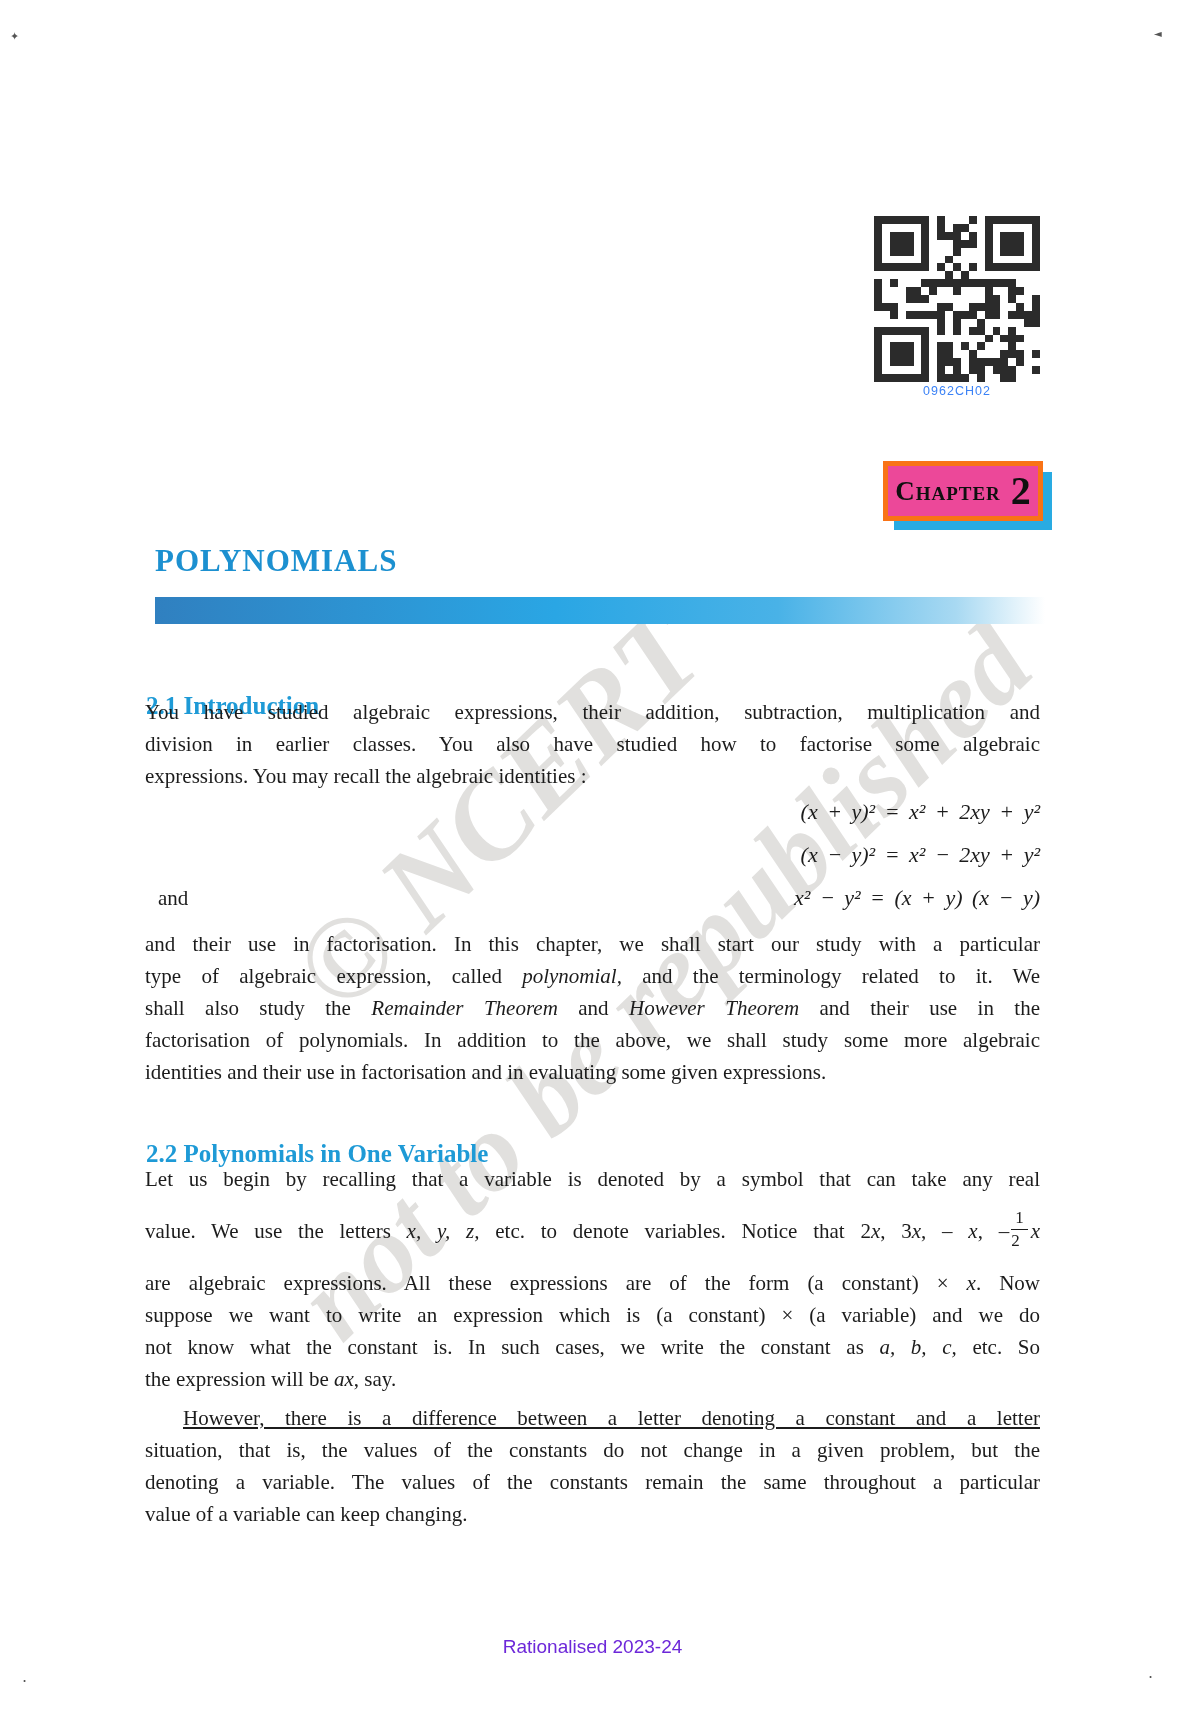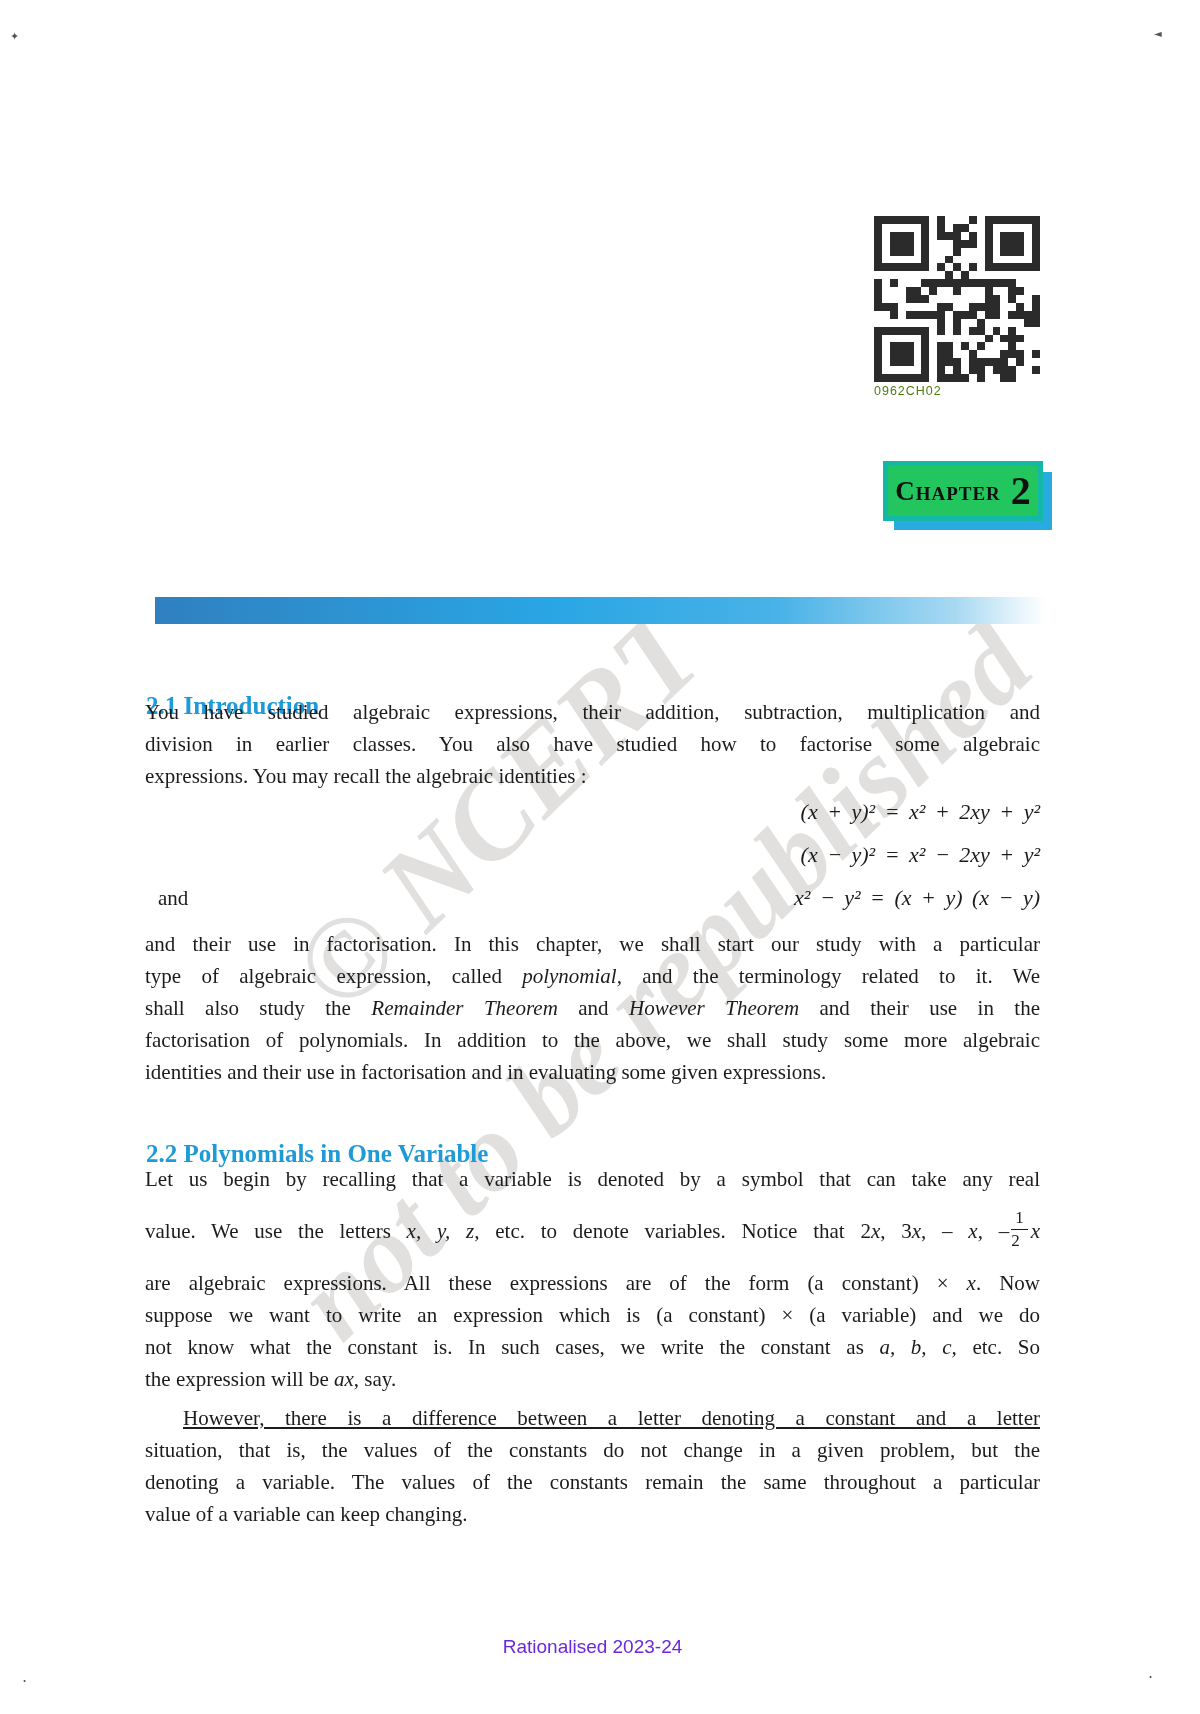--- a/index.html
+++ b/index.html
@@ -19,26 +19,26 @@
   
   .mark{position:absolute;color:#555;font-family:"DejaVu Sans",sans-serif;z-index:2;}
   .mark.tl{left:10px;top:30px;font-size:11px;}
   .mark.tr{left:1154px;top:28px;font-size:10px;}
   .mark.bl{left:22px;top:1672px;font-size:16px;}
   .mark.br{left:1148px;top:1668px;font-size:16px;}
 
   
   .qr{position:absolute;left:874px;top:216px;width:166px;height:166px;}
   .qr svg{width:100%;height:100%;shape-rendering:crispEdges;}
-  .qr-caption{position:absolute;left:874px;top:384px;width:166px;text-align:left;
-      font-family:"Liberation Sans",sans-serif;font-size:12.5px;color:#4d7c0f;letter-spacing:1px;}
-
-  
-  .badge{position:absolute;left:883px;top:461px;width:150px;height:50px;background:#22c55e;
-      border:5px solid #14b8a6;box-shadow:10px 10px 0 -1px #29abe2;
+  .qr-caption{position:absolute;left:874px;top:384px;width:166px;text-align:center;
+      font-family:"Liberation Sans",sans-serif;font-size:12.5px;color:#3b82f6;letter-spacing:1px;}
+
+  
+  .badge{position:absolute;left:883px;top:461px;width:150px;height:50px;background:#ec4899;
+      border:5px solid #f97316;box-shadow:10px 10px 0 -1px #29abe2;
       display:flex;align-items:center;justify-content:center;gap:10px;}
   .badge-word{font-variant:small-caps;font-size:27px;font-weight:600;letter-spacing:1px;color:#101010;}
   .badge-num{font-size:40px;font-weight:bold;color:#101010;line-height:1;}
 
   
   .title{position:absolute;left:155px;top:543px;font-size:31px;font-weight:bold;
       color:#1c90d0;letter-spacing:1px;}
   .tbar{position:absolute;left:155px;top:597px;width:890px;height:27px;
       background:linear-gradient(90deg,#3080c0 0%,#2aa6e4 45%,#49b2e7 70%,#a8d9f2 90%,#ffffff 100%);}
   .h2{position:absolute;font-size:25px;font-weight:bold;color:#1e9ad6;}
@@ -310,20 +310,21 @@
         <rect x="17" y="20" width="1" height="1" fill="#2b2b2b"></rect>
       </svg>
   </div>
   <div class="qr-caption fg">0962CH02</div>
 
   <div class="badge fg">
     <span class="badge-word">Chapter</span>
     <span class="badge-num">2</span>
   </div>
 
+  <div class="title fg">POLYNOMIALS</div>
   <div class="tbar fg"></div>
 
   <div class="h2 s21 fg">2.1 Introduction</div>
 
   <div class="para p1 fg">
     <div class="line">You have studied algebraic expressions, their addition, subtraction, multiplication and</div>
     <div class="line">division in earlier classes. You also have studied how to factorise some algebraic</div>
     <div class="line open">expressions. You may recall the algebraic identities :</div>
   </div>
 

